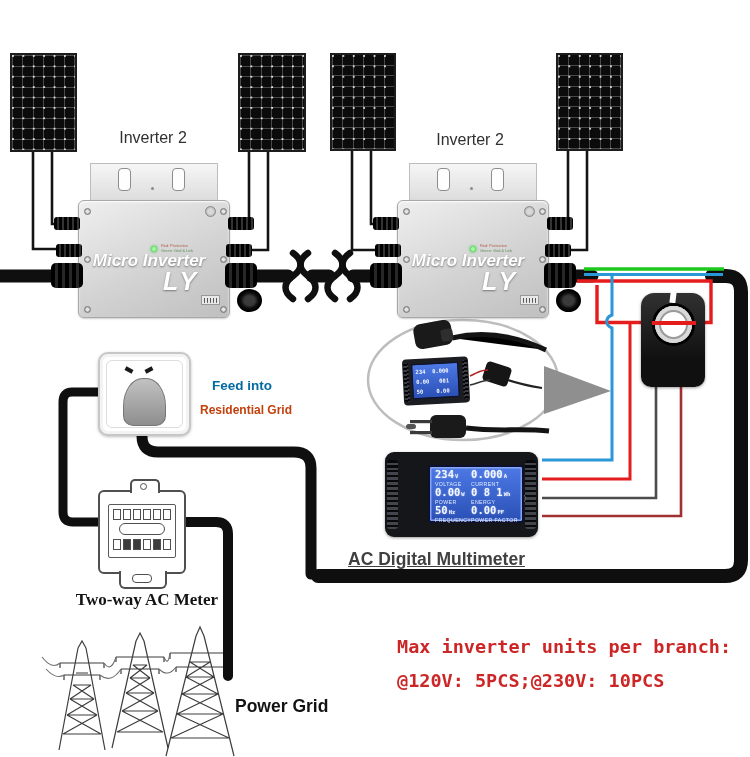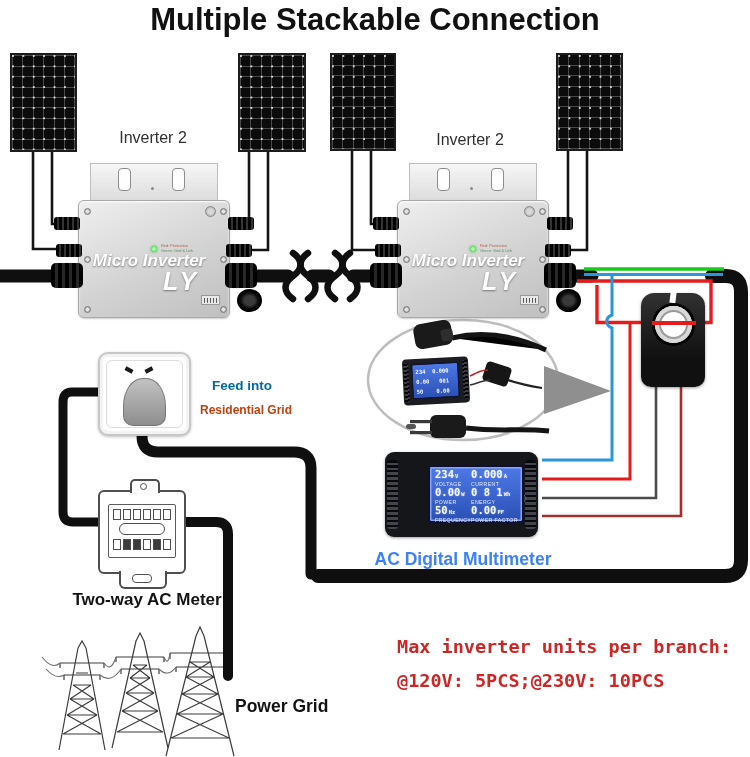--- a/index.html
+++ b/index.html
@@ -63,39 +63,39 @@
   .meter{left:98px;top:490px;width:84px;height:80px;background:#fff;border:2.5px solid #4f4f4f;border-radius:6px;}
   .meter-top{position:absolute;left:30px;top:-13px;width:26px;height:12px;background:#fff;border:2.5px solid #4f4f4f;border-bottom:none;border-radius:5px 5px 0 0;}
   .meter-top i{position:absolute;left:8px;top:2px;width:5px;height:5px;border:1.2px solid #4f4f4f;border-radius:50%;}
   .meter-panel{position:absolute;left:8px;top:12px;right:8px;bottom:14px;border:1.5px solid #5a5a5a;border-radius:2px;}
   .digits{display:flex;gap:2px;justify-content:center;margin-top:4px;}
   .digit{width:6px;height:9px;border:1px solid #4f4f4f;background:#fff;}
   .digit.dark{background:#3c3c3c;}
   .lens{width:44px;height:10px;border:1.5px solid #4f4f4f;border-radius:6px;margin:3px auto;}
   .meter-bot{position:absolute;left:19px;bottom:-17px;width:44px;height:16px;background:#fff;border:2.5px solid #4f4f4f;border-top:none;border-radius:0 0 6px 6px;}
   .meter-bot i{position:absolute;left:11px;top:3px;width:18px;height:7px;border:1.5px solid #4f4f4f;border-radius:4px;}
-  .meterlabel{left:68px;top:590px;width:158px;text-align:center;font-weight:700;font-size:17px;color:#131313;}
+  .meterlabel{left:68px;top:590px;width:158px;text-align:center;font-weight:700;font-size:17px;color:#131313;font-family:Liberation Serif, serif;}
   .gridlabel{left:235px;top:696px;width:110px;font-weight:700;font-size:17.5px;color:#131313;}
   
   .mm{left:385px;top:452px;width:153px;height:85px;background:#15161a;border-radius:9px;box-shadow:0 1px 3px rgba(0,0,0,.4);}
   .rib{position:absolute;top:8px;bottom:8px;width:11px;border-radius:3px;
     background:repeating-linear-gradient(#08080a 0 2.5px,#43454c 2.5px 5px);}
   .rib.l{left:2px;} .rib.r{right:2px;}
   .mmbtn{position:absolute;right:12px;top:41px;width:9px;height:9px;border-radius:50%;
     background:radial-gradient(#5a5a5a 25%,#000);border:1px solid #666;}
   .lcd{position:absolute;left:43px;top:13px;width:96px;height:58px;border-radius:3px;
     background:linear-gradient(#4d79e6,#2a50b5);border:2px solid #0d1030;
     box-shadow:inset 0 0 0 1.5px #86a5f2;
     display:flex;flex-direction:column;justify-content:space-evenly;padding:2px 5px;box-sizing:border-box;}
   .lcdrow{display:grid;grid-template-columns:44% 56%;align-items:baseline;}
   .lcdval{font-family:"DejaVu Sans Mono",monospace;font-weight:700;color:#f4f8ff;font-size:10.5px;line-height:10px;
     text-shadow:0 0 2px rgba(255,255,255,.45);white-space:nowrap;}
   .lcdunit{font-size:5.5px;font-weight:700;color:#eef3ff;margin-left:1px;}
   .lcdlab{font-size:5.2px;letter-spacing:.4px;color:#e4ecff;line-height:6px;white-space:nowrap;}
-  .mmlabel{left:348px;top:549px;width:230px;text-align:center;font-weight:700;font-size:17.5px;color:#3b82f6;}
+  .mmlabel{left:348px;top:549px;width:230px;font-weight:700;font-size:17.5px;color:#404040;text-decoration:underline;}
   
   .clamp{left:641px;top:293px;width:64px;height:94px;border-radius:13px 13px 10px 10px;
     background:linear-gradient(#313131,#101010 70%);box-shadow:0 1px 3px rgba(0,0,0,.4);z-index:2;}
   .clamp .notch{position:absolute;left:29px;top:-1px;width:6px;height:11px;background:#fff;transform:rotate(7deg);}
   .clamp .hole{position:absolute;left:14px;top:13px;width:37px;height:37px;border-radius:50%;background:#fff;
     box-shadow:inset 0 0 0 4px #d9d9d9, inset 0 0 0 6px #9a9a9a, 0 0 0 3px #000;}
   .clamp-red{left:652px;top:321px;width:44px;height:4px;background:#e51c1c;z-index:3;}
   
   .minimm{left:403px;top:358px;width:66px;height:46px;background:#1c1d22;border-radius:4px;transform:rotate(-3deg);z-index:2;}
   .minimm .mrib{position:absolute;top:4px;bottom:4px;width:5px;background:repeating-linear-gradient(#050507 0 2px,#3c3e44 2px 4px);}
@@ -182,21 +182,20 @@
       </g>
       <g>
         <rect x="484" y="364" width="26" height="20" rx="4" fill="#161616" transform="rotate(18 497 374)"></rect>
         <path d="M 470,376 C 478,372 482,370 488,370" stroke="#b52222" stroke-width="1.6" fill="none"></path>
         <path d="M 470,385 C 478,383 484,380 490,380" stroke="#333" stroke-width="1.6" fill="none"></path>
         <path d="M 508,380 C 520,384 530,386 542,388" stroke="#222" stroke-width="2.2" fill="none"></path>
       </g>
     </g>
   </svg>
 
-  <div class="abs title lbl">Multiple Stackable Connection</div>
 
   <div class="abs panel" style="left:10px;top:53px;width:63px;height:95px;"></div>
   <div class="abs panel" style="left:238px;top:53px;width:64px;height:95px;"></div>
   <div class="abs panel" style="left:330px;top:53px;width:62px;height:94px;"></div>
   <div class="abs panel" style="left:556px;top:53px;width:63px;height:94px;"></div>
 
   <div class="abs invlabel lbl" style="left:108px;top:129px;">Inverter 2</div>
   <div class="abs invlabel lbl" style="left:425px;top:131px;">Inverter 2</div>
 
   <div class="abs inverter" style="left:78px;">

